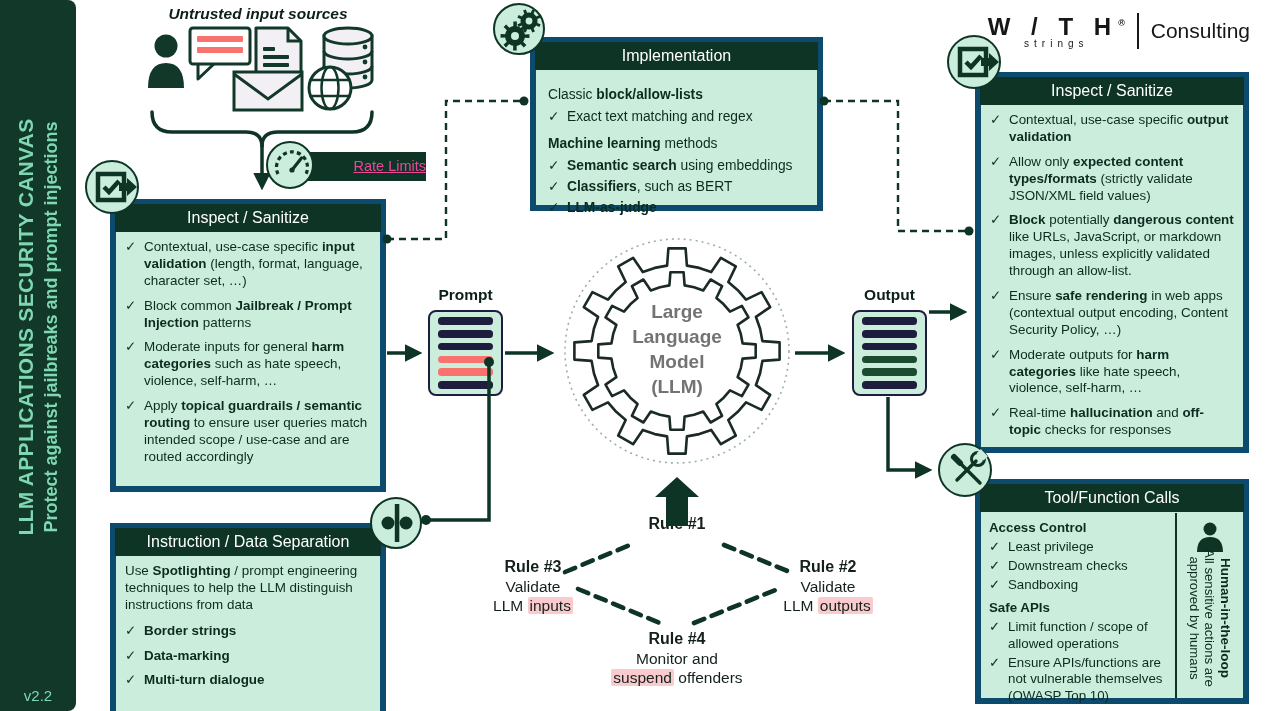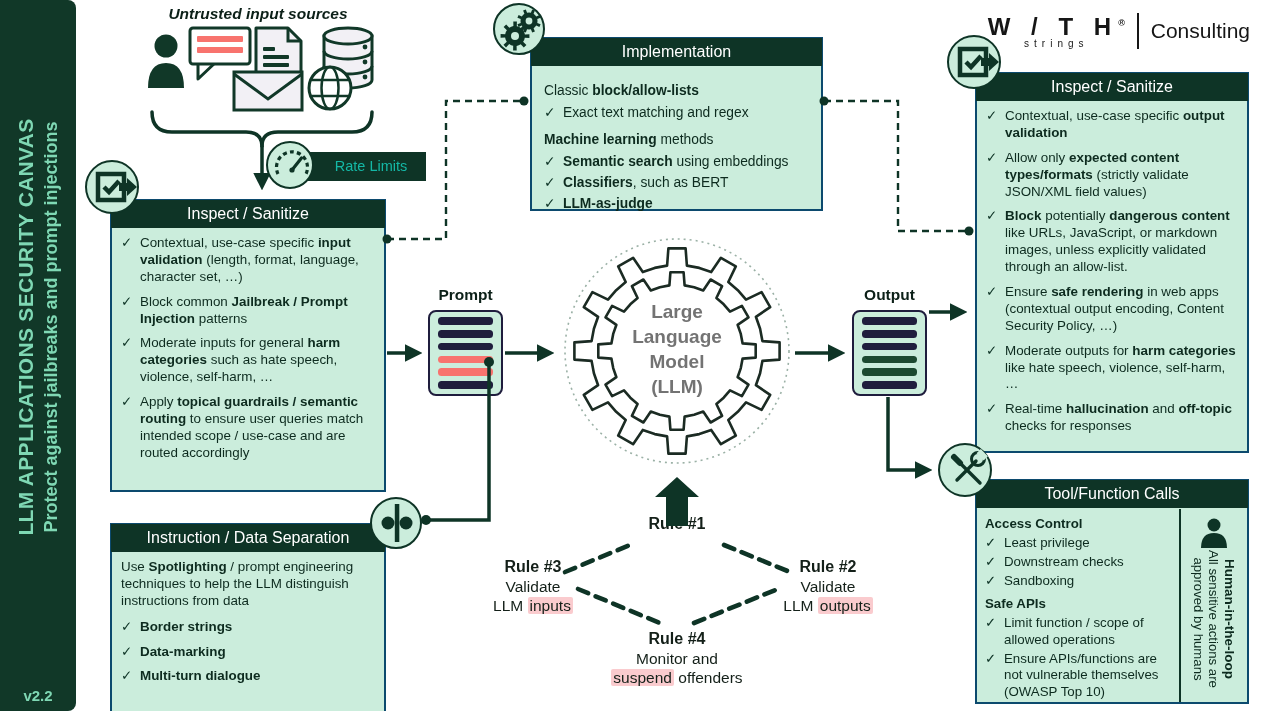--- a/index.html
+++ b/index.html
@@ -4,42 +4,42 @@
 <title>LLM Applications Security Canvas</title>
 <style>
   html,body{margin:0;padding:0;background:#fff;}
   #canvas{position:relative;width:1280px;height:711px;background:#ffffff;overflow:hidden;
           font-family:"Liberation Sans","DejaVu Sans",sans-serif;color:#0d2b1f;}
   
   #sidebar{position:absolute;left:0;top:0;width:76px;height:711px;background:#113828;border-radius:0 8px 8px 0;z-index:2;}
   .sidebar-rot{position:absolute;left:50%;top:46%;transform:translate(-50%,-50%) rotate(-90deg);width:680px;text-align:center;color:#7fd8b4;}
   .sidebar-rot .t1{font-size:21px;font-weight:700;letter-spacing:.3px;}
   .sidebar-rot .t2{font-size:18px;font-weight:700;margin-top:3px;}
-  #version{position:absolute;left:0;bottom:7px;width:76px;text-align:center;color:#7fd8b4;font-weight:700;font-size:15px;}
-  
-  .panel{position:absolute;background:#cbeddc;border:2px solid #0c4a6e;box-sizing:border-box;z-index:2;}
+  #version{position:absolute;left:0;bottom:7px;width:76px;text-align:center;color:#7fd8b4;font-weight:400;font-size:15px;}
+  
+  .panel{position:absolute;background:#cbeddc;border:6px solid #0c4a6e;box-sizing:border-box;z-index:2;}
   .panel-header{height:28px;line-height:28px;background:#0e3426;color:#fff;text-align:center;font-size:16px;margin:-1px;}
   .panel-body{padding:8px 9px 4px 9px;font-size:13.4px;line-height:1.26;}
   .li{display:flex;gap:5px;margin:0 0 8px 0;}
   .tick{flex:0 0 14px;font-weight:700;color:#0e3426;}
   .li-head{font-weight:400;margin:8px 0 3px 0;}
   .li-head:first-child{margin-top:0;}
   .li-para{margin:0 0 9px 0;}
   .dense .li{margin-bottom:2.5px;}
   .dense .li-head{margin:7px 0 2px 0;}
   .impl .li{margin-bottom:3.5px;}
   .impl .li-head{margin:9px 0 5px 0;}
   .hl{background:#facbce;padding:0 2px;border-radius:2px;}
   
   .badge{position:absolute;border-radius:50%;background:#cbeddc;border:2.5px solid #0e3426;
          display:flex;align-items:center;justify-content:center;z-index:5;box-sizing:border-box;}
   
   .top-label{position:absolute;font-weight:700;font-size:15.5px;color:#0c2018;text-align:center;z-index:2;}
   #rate-label{position:absolute;left:306px;top:152px;width:110px;height:29px;line-height:29px;background:#0e3426;
-              color:#14b8a6;font-size:14.5px;text-align:center;padding-left:10px;z-index:4;}
+              color:#ec4899;font-size:14.5px;text-align:right;padding-left:10px;z-index:4;text-decoration:underline;}
   
   .docicon{position:absolute;width:75px;height:86px;background:#cbeddc;border:2.5px solid #1f1d3d;border-radius:8px;
            box-sizing:border-box;display:flex;flex-direction:column;justify-content:space-evenly;z-index:2;}
   .bar{height:7.5px;border-radius:3.5px;margin:0 8px;}
   
   #llm-text{position:absolute;left:597px;top:299px;width:160px;text-align:center;font-size:19px;font-weight:700;
             color:#737373;line-height:1.32;z-index:3;}
   
   .rule{position:absolute;text-align:center;font-size:15.5px;line-height:1.24;color:#142019;z-index:2;}
   .rule .rtitle{font-weight:700;font-size:16px;}

